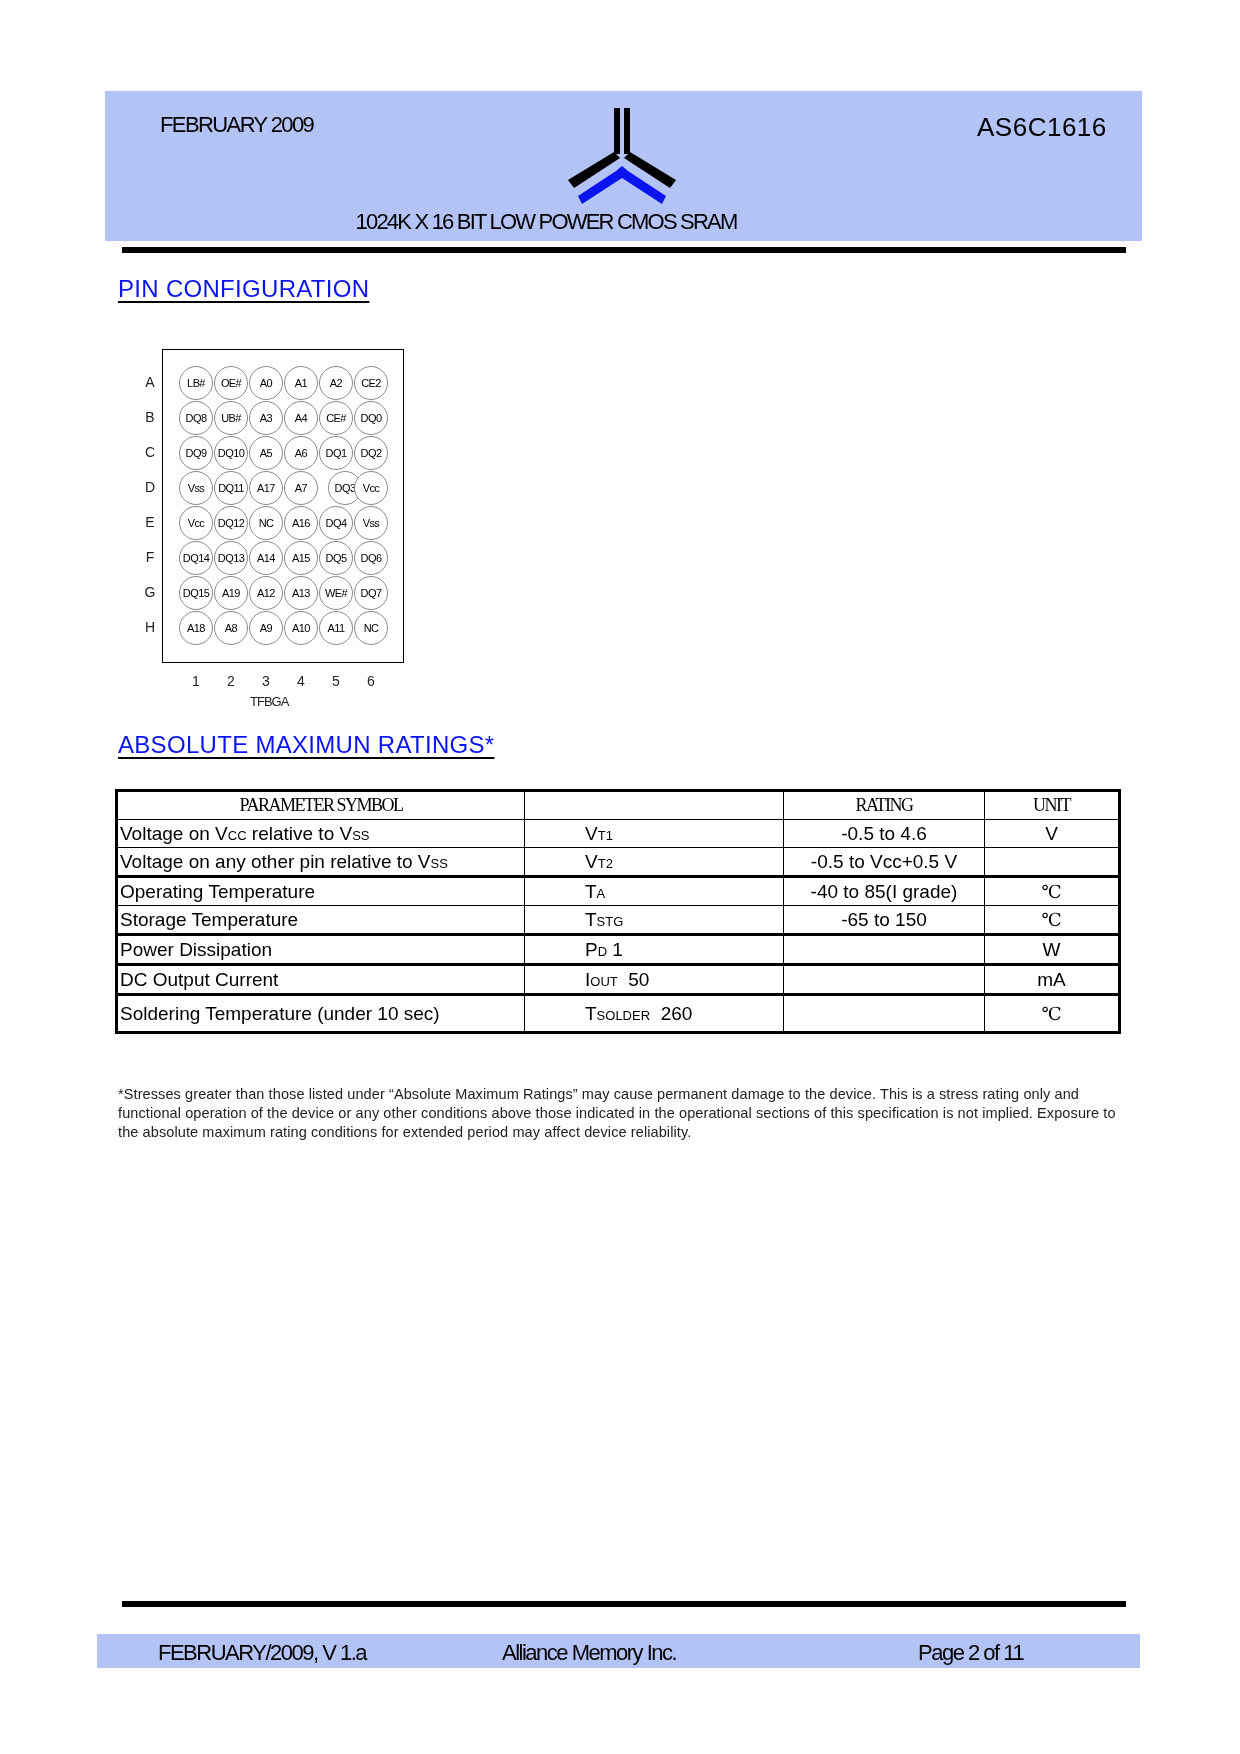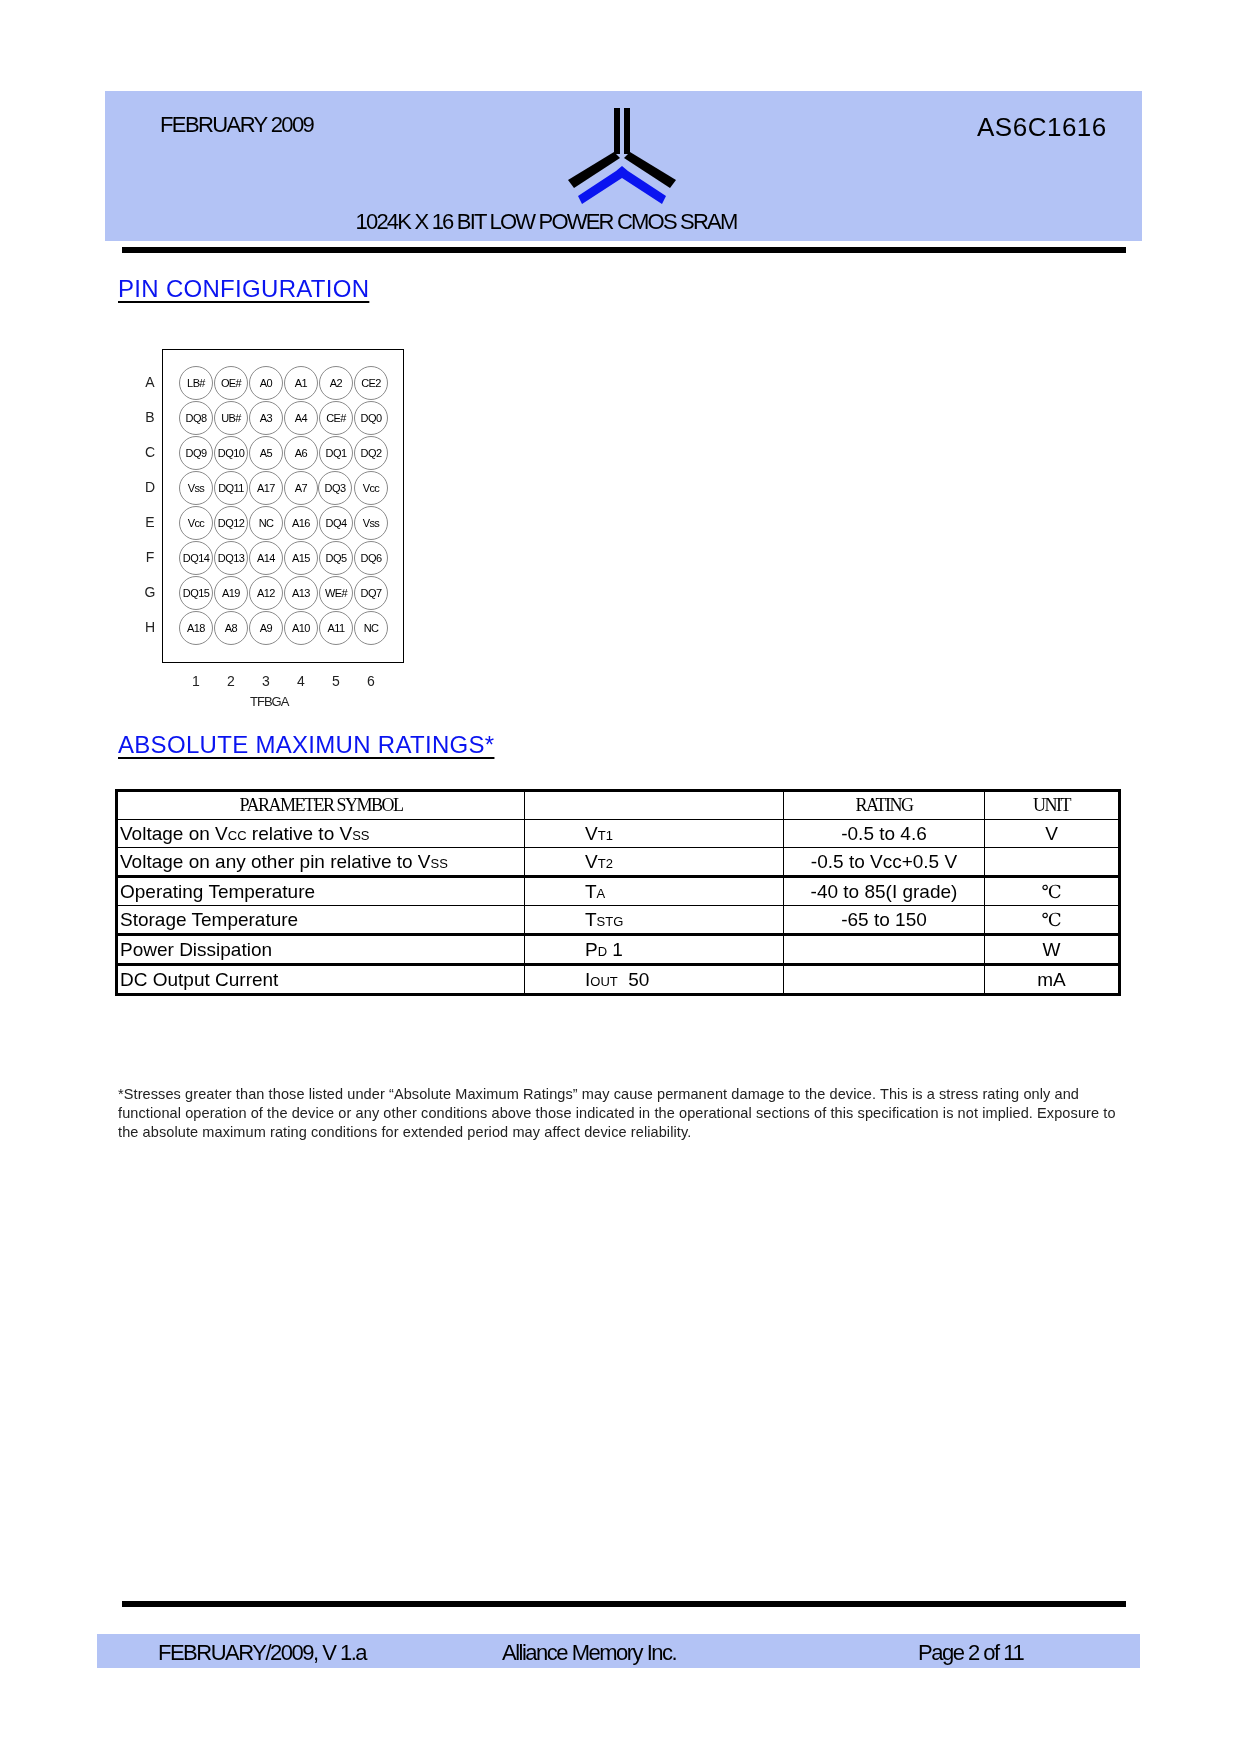--- a/index.html
+++ b/index.html
@@ -93,21 +93,21 @@
     <div class="abs pin" style="left: 214px; top: 436px;">DQ10</div>
     <div class="abs pin" style="left: 249px; top: 436px;">A5</div>
     <div class="abs pin" style="left: 284px; top: 436px;">A6</div>
     <div class="abs pin" style="left: 319px; top: 436px;">DQ1</div>
     <div class="abs pin" style="left: 354px; top: 436px;">DQ2</div>
     <div class="abs row-label" style="left: 142px; top: 479px;">D</div>
     <div class="abs pin" style="left: 179px; top: 471px;">Vss</div>
     <div class="abs pin" style="left: 214px; top: 471px;">DQ11</div>
     <div class="abs pin" style="left: 249px; top: 471px;">A17</div>
     <div class="abs pin" style="left: 284px; top: 471px;">A7</div>
-    <div class="abs pin" style="left: 318px; top: 471px;">DQ3</div>
+    <div class="abs pin" style="left: 328px; top: 471px;">DQ3</div>
     <div class="abs pin" style="left: 354px; top: 471px;">Vcc</div>
     <div class="abs row-label" style="left: 142px; top: 514px;">E</div>
     <div class="abs pin" style="left: 179px; top: 506px;">Vcc</div>
     <div class="abs pin" style="left: 214px; top: 506px;">DQ12</div>
     <div class="abs pin" style="left: 249px; top: 506px;">NC</div>
     <div class="abs pin" style="left: 284px; top: 506px;">A16</div>
     <div class="abs pin" style="left: 319px; top: 506px;">DQ4</div>
     <div class="abs pin" style="left: 354px; top: 506px;">Vss</div>
     <div class="abs row-label" style="left: 142px; top: 549px;">F</div>
     <div class="abs pin" style="left: 179px; top: 541px;">DQ14</div>
@@ -177,20 +177,26 @@
         <td class="c2" style="white-space:pre"><span>P</span><span class="sub">D</span><span> 1</span></td>
         <td class="c3"></td>
         <td class="c4">W</td>
       </tr>
       <tr class="thick-top">
         <td class="c1"><span>DC Output Current</span><span class="sub"></span><span></span><span class="sub"></span></td>
         <td class="c2" style="white-space:pre"><span>I</span><span class="sub">OUT</span><span>  50</span></td>
         <td class="c3"></td>
         <td class="c4">mA</td>
       </tr>
+      <tr class="thick-top last">
+        <td class="c1"><span>Soldering Temperature (under 10 sec)</span><span class="sub"></span><span></span><span class="sub"></span></td>
+        <td class="c2" style="white-space:pre"><span>T</span><span class="sub">SOLDER</span><span>  260</span></td>
+        <td class="c3"></td>
+        <td class="c4 degc">℃</td>
+      </tr>
     </tbody>
 </table>
 
 <div class="abs footnote">*Stresses greater than those listed under “Absolute Maximum Ratings” may cause permanent damage to the device. This is a stress rating only and functional operation of the device or any other conditions above those indicated in the operational sections of this specification is not implied. Exposure to the absolute maximum rating conditions for extended period may affect device reliability.</div>
 
 <div class="abs rule rule-bottom"></div>
 <div class="abs footer-band"></div>
 <div class="abs ft ft-left">FEBRUARY/2009, V 1.a</div>
 <div class="abs ft ft-mid">Alliance Memory Inc.</div>
 <div class="abs ft ft-right">Page 2 of 11</div>

